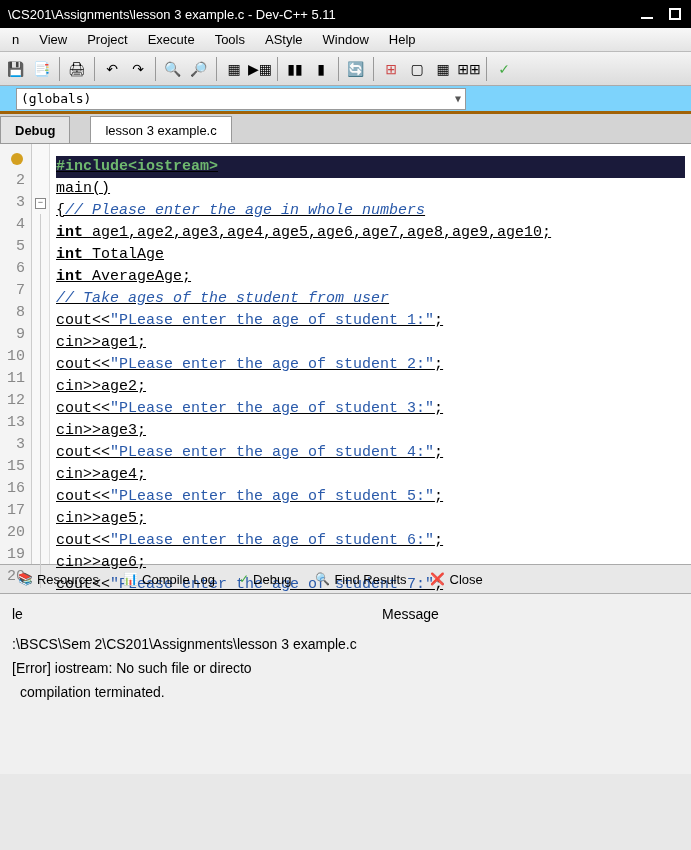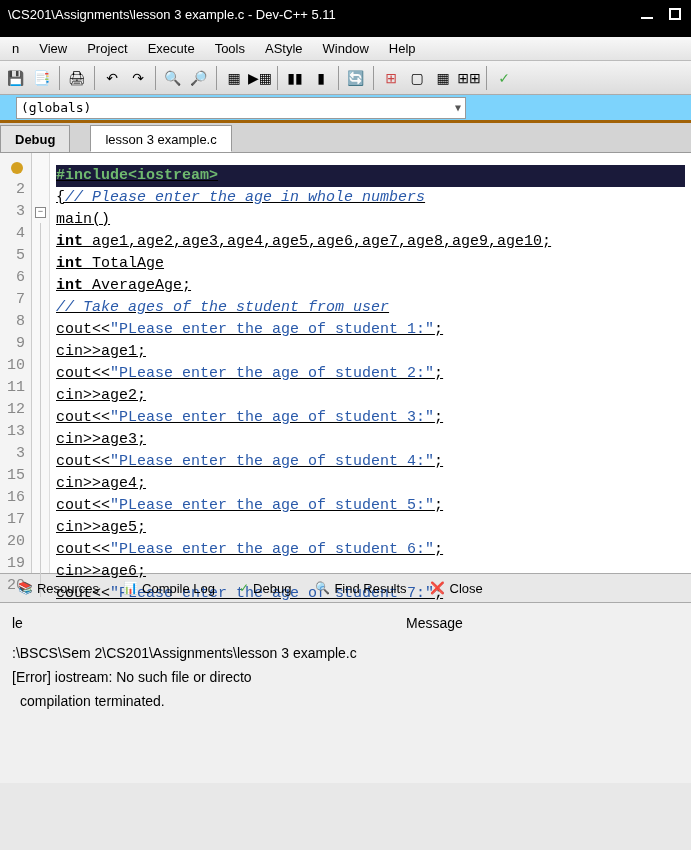--- a/index.html
+++ b/index.html
@@ -1,18 +1,18 @@
 <!DOCTYPE html>
 <html><head>
   <meta charset="utf-8">
   <style>
     * { box-sizing: border-box; margin: 0; padding: 0; }
     body { font-family: Tahoma, sans-serif; font-size: 12px; width: 691px; height: 850px; overflow: hidden; background: #e8e8e8; }
     
-    .titlebar { background: #000; color: #fff; height: 37px; display: flex; align-items: flex-end; padding: 15px 8px; font-size: 13px; }
+    .titlebar { background: #000; color: #fff; height: 28px; display: flex; align-items: center; padding: 4px 8px; font-size: 13px; }
     .titlebar-text { flex: 1; }
     .titlebar-btns { display: flex; gap: 12px; }
     .titlebar-btn { width: 16px; height: 16px; display: flex; align-items: center; justify-content: center; color: #fff; font-size: 14px; }
     
     .menubar { background: linear-gradient(#f8f8f8, #e4e4e4); height: 24px; display: flex; align-items: center; padding: 0 2px; border-bottom: 1px solid #bbb; }
     .menu-item { padding: 3px 10px; font-size: 13px; }
     
     .toolbar { background: linear-gradient(#f4f4f4, #dcdcdc); height: 34px; display: flex; align-items: center; padding: 0 4px; border-bottom: 1px solid #aaa; gap: 2px; }
     .tb-btn { width: 24px; height: 24px; display: flex; align-items: center; justify-content: center; border: 1px solid transparent; }
     .tb-sep { width: 1px; height: 24px; background: #999; margin: 0 3px; }
@@ -43,21 +43,21 @@
     .sh-str { color: #2a5aaa; }
     .sh-fn { color: #000; }
     .bp { width: 12px; height: 12px; border-radius: 50%; background: #d4a020; display: inline-block; margin-right: 4px; vertical-align: middle; }
     .gline1 { display: flex; align-items: center; justify-content: flex-end; padding-right: 4px; }
     
     .bottom-tabs { background: #e8e8e8; height: 30px; display: flex; align-items: center; padding: 0 8px; border-top: 1px solid #aaa; border-bottom: 1px solid #aaa; gap: 4px; }
     .btab { display: flex; align-items: center; gap: 4px; padding: 4px 10px; font-size: 13px; }
     .btab-icon { font-size: 12px; }
     
     .output { background: #f0f0f0; height: 180px; padding: 8px 4px; font-size: 14px; }
-    .out-header { display: flex; gap: 24px; }
+    .out-header { display: flex; }
     .out-col1 { width: 370px; padding: 4px 8px; }
     .out-col2 { flex: 1; padding: 4px 8px; }
     .out-row { display: flex; margin-top: 6px; flex-direction: column; }
     
     .maximize-box { width: 12px; height: 12px; border: 2px solid #fff; }
     .minimize-line { width: 12px; height: 2px; background: #fff; margin-top: 8px; }
   </style>
 </head>
 <body>
 
@@ -236,22 +236,22 @@
       </div>
       <div class="fold-mark">
         <div class="fold-line"></div>
       </div>
       <div class="fold-mark">
         <div class="fold-line"></div>
       </div>
     </div>
   <div class="code-col" id="codecol">
       <div class="code-line hl-line"><span class="sh-inc">#include&lt;iostream&gt;</span></div>
+      <div class="code-line"><span class="sh-fn">main</span>()</div>
       <div class="code-line">{<span class="sh-cm">// Please enter the age in whole numbers</span></div>
-      <div class="code-line"><span class="sh-fn">main</span>()</div>
       <div class="code-line"><span class="sh-kw">int</span> age1,age2,age3,age4,age5,age6,age7,age8,age9,age10;</div>
       <div class="code-line"><span class="sh-kw">int</span> TotalAge</div>
       <div class="code-line"><span class="sh-kw">int</span> AverageAge;</div>
       <div class="code-line"><span class="sh-cm">// Take ages of the student from user</span></div>
       <div class="code-line">cout&lt;&lt;<span class="sh-str">"PLease enter the age of student 1:"</span>;</div>
       <div class="code-line">cin&gt;&gt;age1;</div>
       <div class="code-line">cout&lt;&lt;<span class="sh-str">"PLease enter the age of student 2:"</span>;</div>
       <div class="code-line">cin&gt;&gt;age2;</div>
       <div class="code-line">cout&lt;&lt;<span class="sh-str">"PLease enter the age of student 3:"</span>;</div>
       <div class="code-line">cin&gt;&gt;age3;</div>

